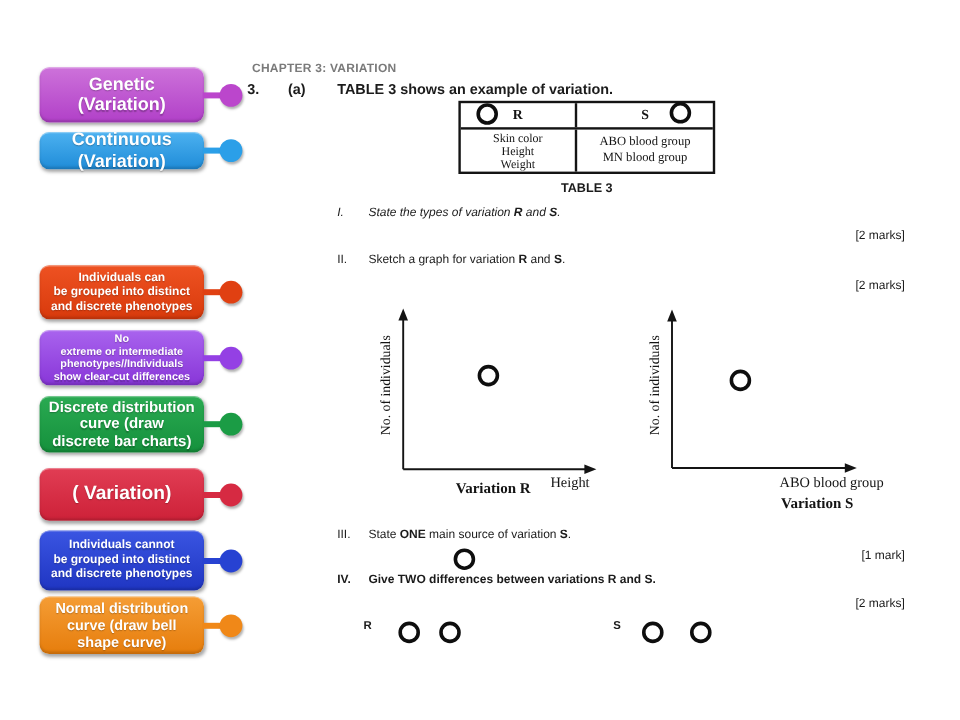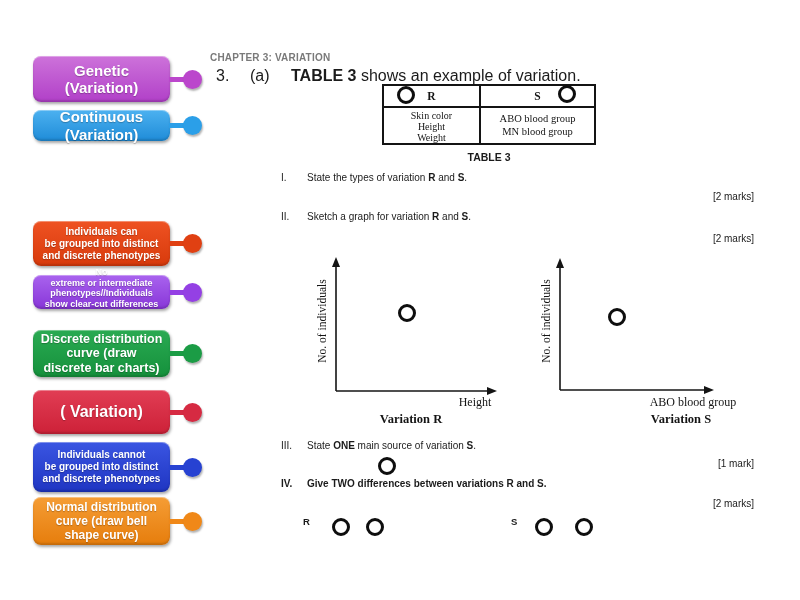--- a/index.html
+++ b/index.html
@@ -19,21 +19,21 @@
   .fz16{font-size:16px;line-height:18px;}
   .fz8{font-size:8px;line-height:9.5px;}
   .fz9{font-size:9px;line-height:10.5px;}
   .fz10{font-size:10px;line-height:12px;}
   .fz12{font-size:12px;line-height:14px;}
   .fz125{font-size:12.5px;line-height:14.5px;}
 
   
   .ws{color:#1b1b1b;}
   .chapter{position:absolute;left:210px;top:52px;font-size:10px;font-weight:bold;color:#7a7a7a;letter-spacing:0.2px;}
-  .intro{position:absolute;left:216px;top:67px;font-size:16px;color:#1b1b1b;}
+  .intro{position:absolute;left:206px;top:67px;font-size:12px;color:#1b1b1b;font-weight:bold;}
   .intro .num{display:inline-block;width:34px;}
   .intro .part{display:inline-block;width:41px;}
 
   .vtable{position:absolute;left:382px;top:84px;width:214px;height:61px;border:2px solid #141414;
           box-sizing:border-box;font-family:"Liberation Serif",serif;color:#141414;}
   .vtable .hrow{display:flex;height:20px;border-bottom:2px solid #141414;}
   .vtable .hcell{line-height:20px;text-align:center;font-weight:bold;font-size:11.5px;}
   .vtable .brow{display:flex;}
   .vtable .lcol{width:97px;border-right:2px solid #141414;box-sizing:border-box;}
   .vtable .rcol{flex:1;}
@@ -77,21 +77,21 @@
 
 
   <div class="card fz10" style="top: 221px; height: 45px; background: linear-gradient(rgb(238, 82, 34), rgb(216, 58, 12));">
     <span class="ln">Individuals can</span>
     <span class="ln">be grouped into distinct</span>
     <span class="ln">and discrete phenotypes</span>
     <div class="stub" style="background: rgb(224, 64, 18);"></div>
     <div class="dotc" style="background: rgb(224, 64, 18);"></div>
   </div>
 
-  <div class="card fz9" style="top: 275px; height: 34px; background: linear-gradient(rgb(169, 99, 238), rgb(136, 54, 216)); justify-content: flex-end;">
+  <div class="card fz9" style="top: 275px; height: 46px; background: linear-gradient(rgb(169, 99, 238), rgb(136, 54, 216));">
     <span class="ln">No</span>
     <span class="ln">extreme or intermediate</span>
     <span class="ln">phenotypes//Individuals</span>
     <span class="ln">show clear-cut differences</span>
     <div class="stub" style="background: rgb(148, 64, 228);"></div>
     <div class="dotc" style="background: rgb(148, 64, 228);"></div>
   </div>
 
   <div class="card fz125" style="top: 330px; height: 47px; background: linear-gradient(rgb(42, 170, 82), rgb(21, 145, 60));">
     <span class="ln">Discrete distribution</span>
@@ -143,39 +143,39 @@
       <div class="rcol body">
         <div>ABO blood group</div>
         <div>MN blood group</div>
       </div>
     </div>
   </div>
   <div class="dz" style="left:397px;top:86px;"></div>
   <div class="dz" style="left:558px;top:85px;"></div>
   <div class="tcap">TABLE 3</div>
 
-  <div class="qline" style="top:172px;">
+  <div class="qline" style="top:172px;font-style:italic;">
     <span class="qnum">I.</span><span>State the types of variation </span><b>R</b><span> and </span><b>S</b><span>.</span>
   </div>
   <div class="marks" style="top:191px;">[2 marks]</div>
 
   <div class="qline" style="top:211px;">
     <span class="qnum">II.</span><span>Sketch a graph for variation </span><b>R</b><span> and </span><b>S</b><span>.</span>
   </div>
   <div class="marks" style="top:233px;">[2 marks]</div>
 
   <svg class="gsvg" style="left:325px;top:253px;" width="180" height="142">
     <line x1="11" y1="13" x2="11" y2="138" stroke="#141414" stroke-width="1.6"></line>
     <polygon points="11,4 7,14 15,14" fill="#141414"></polygon>
     <line x1="11" y1="138" x2="164" y2="138" stroke="#141414" stroke-width="1.6"></line>
     <polygon points="172,138 162,134 162,142" fill="#141414"></polygon>
   </svg>
   <div class="glabel ylab" style="left:262px;top:315px;">No. of individuals</div>
   <div class="glabel xlab" style="left:435px;top:395px;width:80px;">Height</div>
-  <div class="glabel gcap" style="left:351px;top:412px;width:120px;">Variation R</div>
+  <div class="glabel gcap" style="left:351px;top:400px;width:120px;">Variation R</div>
   <div class="dz" style="left:398px;top:304px;"></div>
 
   <svg class="gsvg" style="left:550px;top:253px;" width="175" height="142">
     <line x1="10" y1="14" x2="10" y2="137" stroke="#141414" stroke-width="1.6"></line>
     <polygon points="10,5 6,15 14,15" fill="#141414"></polygon>
     <line x1="10" y1="137" x2="156" y2="137" stroke="#141414" stroke-width="1.6"></line>
     <polygon points="164,137 154,133 154,141" fill="#141414"></polygon>
   </svg>
   <div class="glabel ylab" style="left:486px;top:315px;">No. of individuals</div>
   <div class="glabel xlab" style="left:633px;top:395px;width:120px;">ABO blood group</div>

